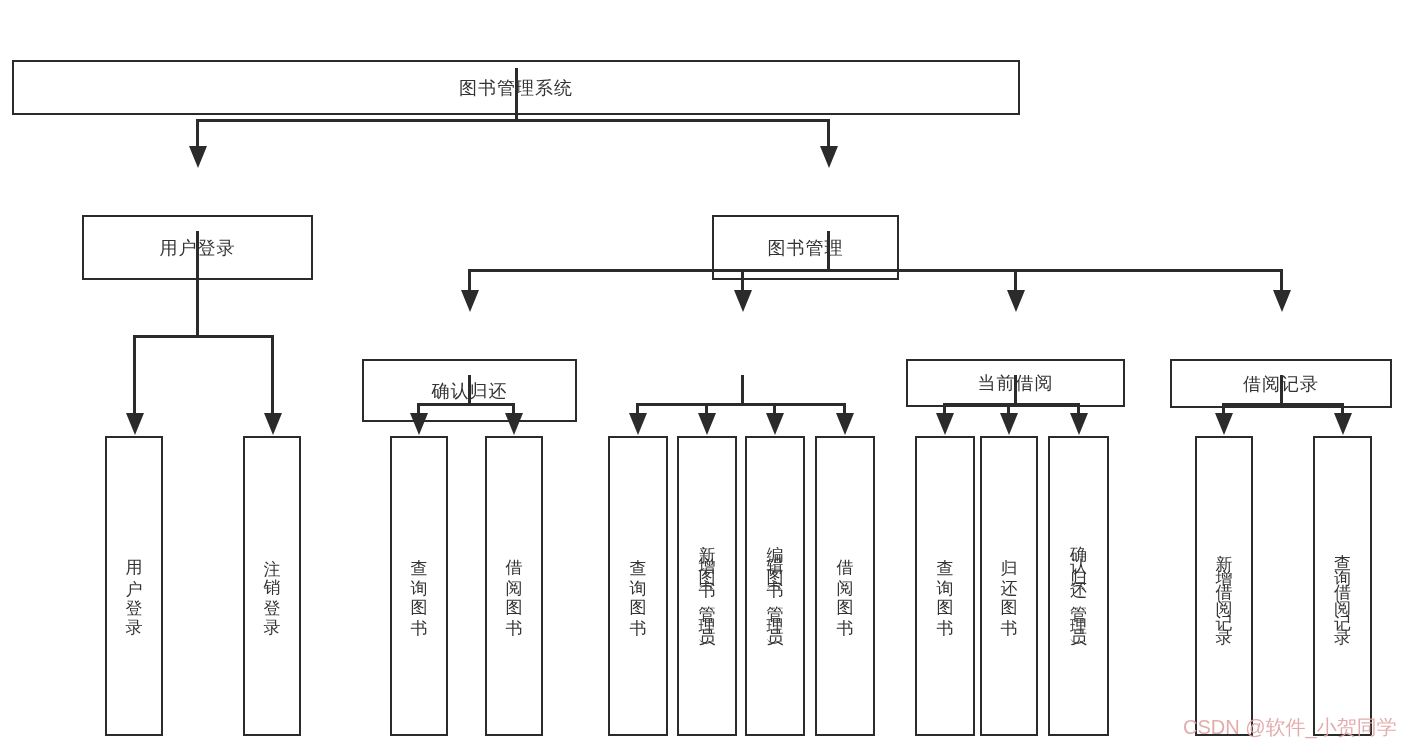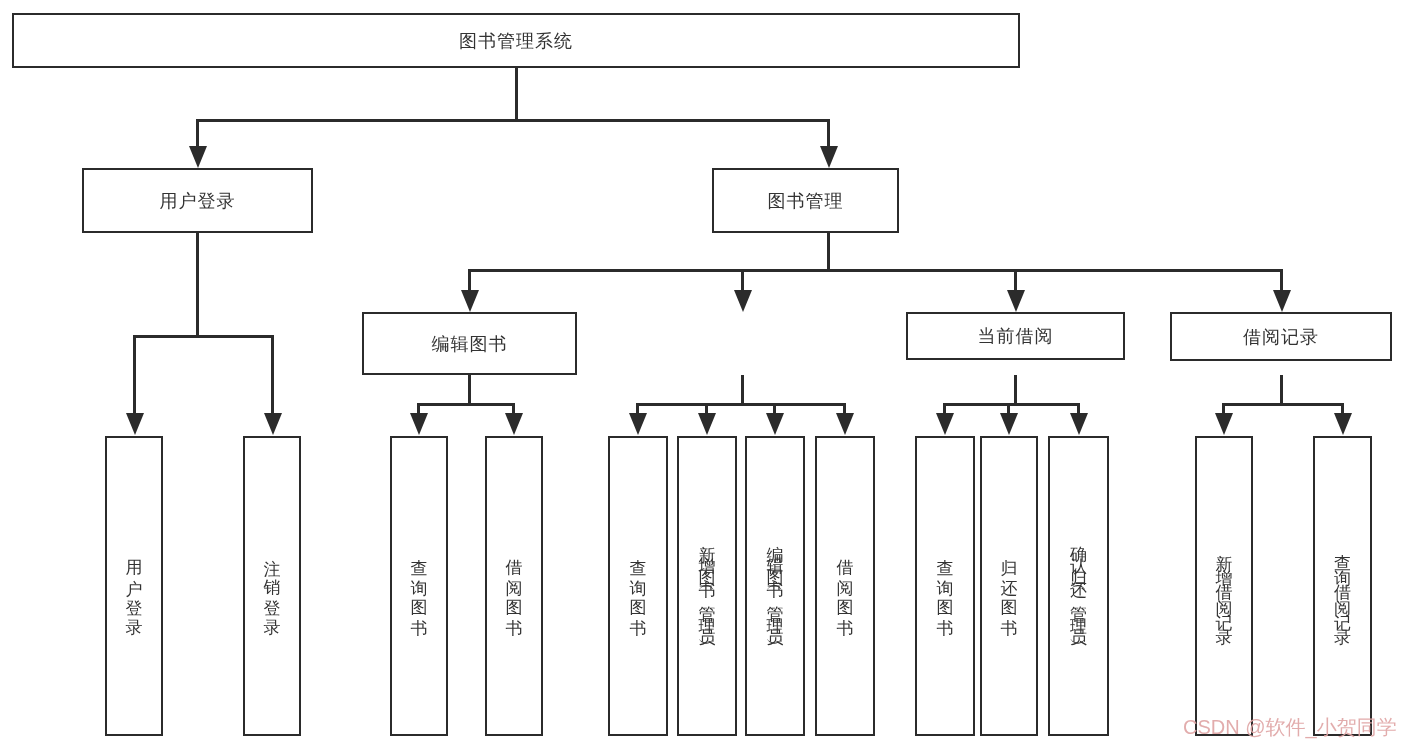--- a/index.html
+++ b/index.html
@@ -11,21 +11,21 @@
   html,body{margin:0;padding:0;background:var(--bg);}
   .canvas{
     position:relative;width:1405px;height:747px;background:var(--bg);
     font-family:"Liberation Sans","DejaVu Sans",sans-serif;
     overflow:hidden;
   }
   
   .hbox{
     position:absolute;box-sizing:border-box;border:2px solid var(--line);
     background:var(--bg);display:flex;align-items:center;justify-content:center;
-    color:var(--text);font-size:18px;letter-spacing:1px;
+    color:var(--text);font-size:18px;letter-spacing:1px;margin-top:47px;
   }
   .vbox{
     position:absolute;box-sizing:border-box;border:2px solid var(--line);
     background:var(--bg);display:flex;align-items:center;justify-content:center;
     top:436px;height:300px;
   }
   .vbox span{
     writing-mode:vertical-rl;text-orientation:mixed;
     color:var(--text);font-size:17px;line-height:1;
   }
@@ -81,21 +81,21 @@
   <div class="ln" style="left:468px;top:269px;width:3px;height:23px;"></div>
   <div class="ah" style="left:461px;top:290px;"></div>
   <div class="ln" style="left:741px;top:269px;width:3px;height:23px;"></div>
   <div class="ah" style="left:734px;top:290px;"></div>
   <div class="ln" style="left:1014px;top:269px;width:3px;height:23px;"></div>
   <div class="ah" style="left:1007px;top:290px;"></div>
   <div class="ln" style="left:1280px;top:269px;width:3px;height:23px;"></div>
   <div class="ah" style="left:1273px;top:290px;"></div>
 
   <div class="hbox" style="left:362px;top:312px;width:215px;height:63px;">
-    <span>编辑图书</span>
+    <span>确认归还</span>
   </div>
   <div class="hbox" style="left:906px;top:312px;width:219px;height:48px;">
     <span>当前借阅</span>
   </div>
   <div class="hbox" style="left:1170px;top:312px;width:222px;height:49px;justify-content:center;">
     <span>借阅记录</span>
   </div>
 
   <div class="ln" style="left:468px;top:375px;width:3px;height:31px;"></div>
   <div class="ln" style="left:417px;top:403px;width:98px;height:3px;"></div>

